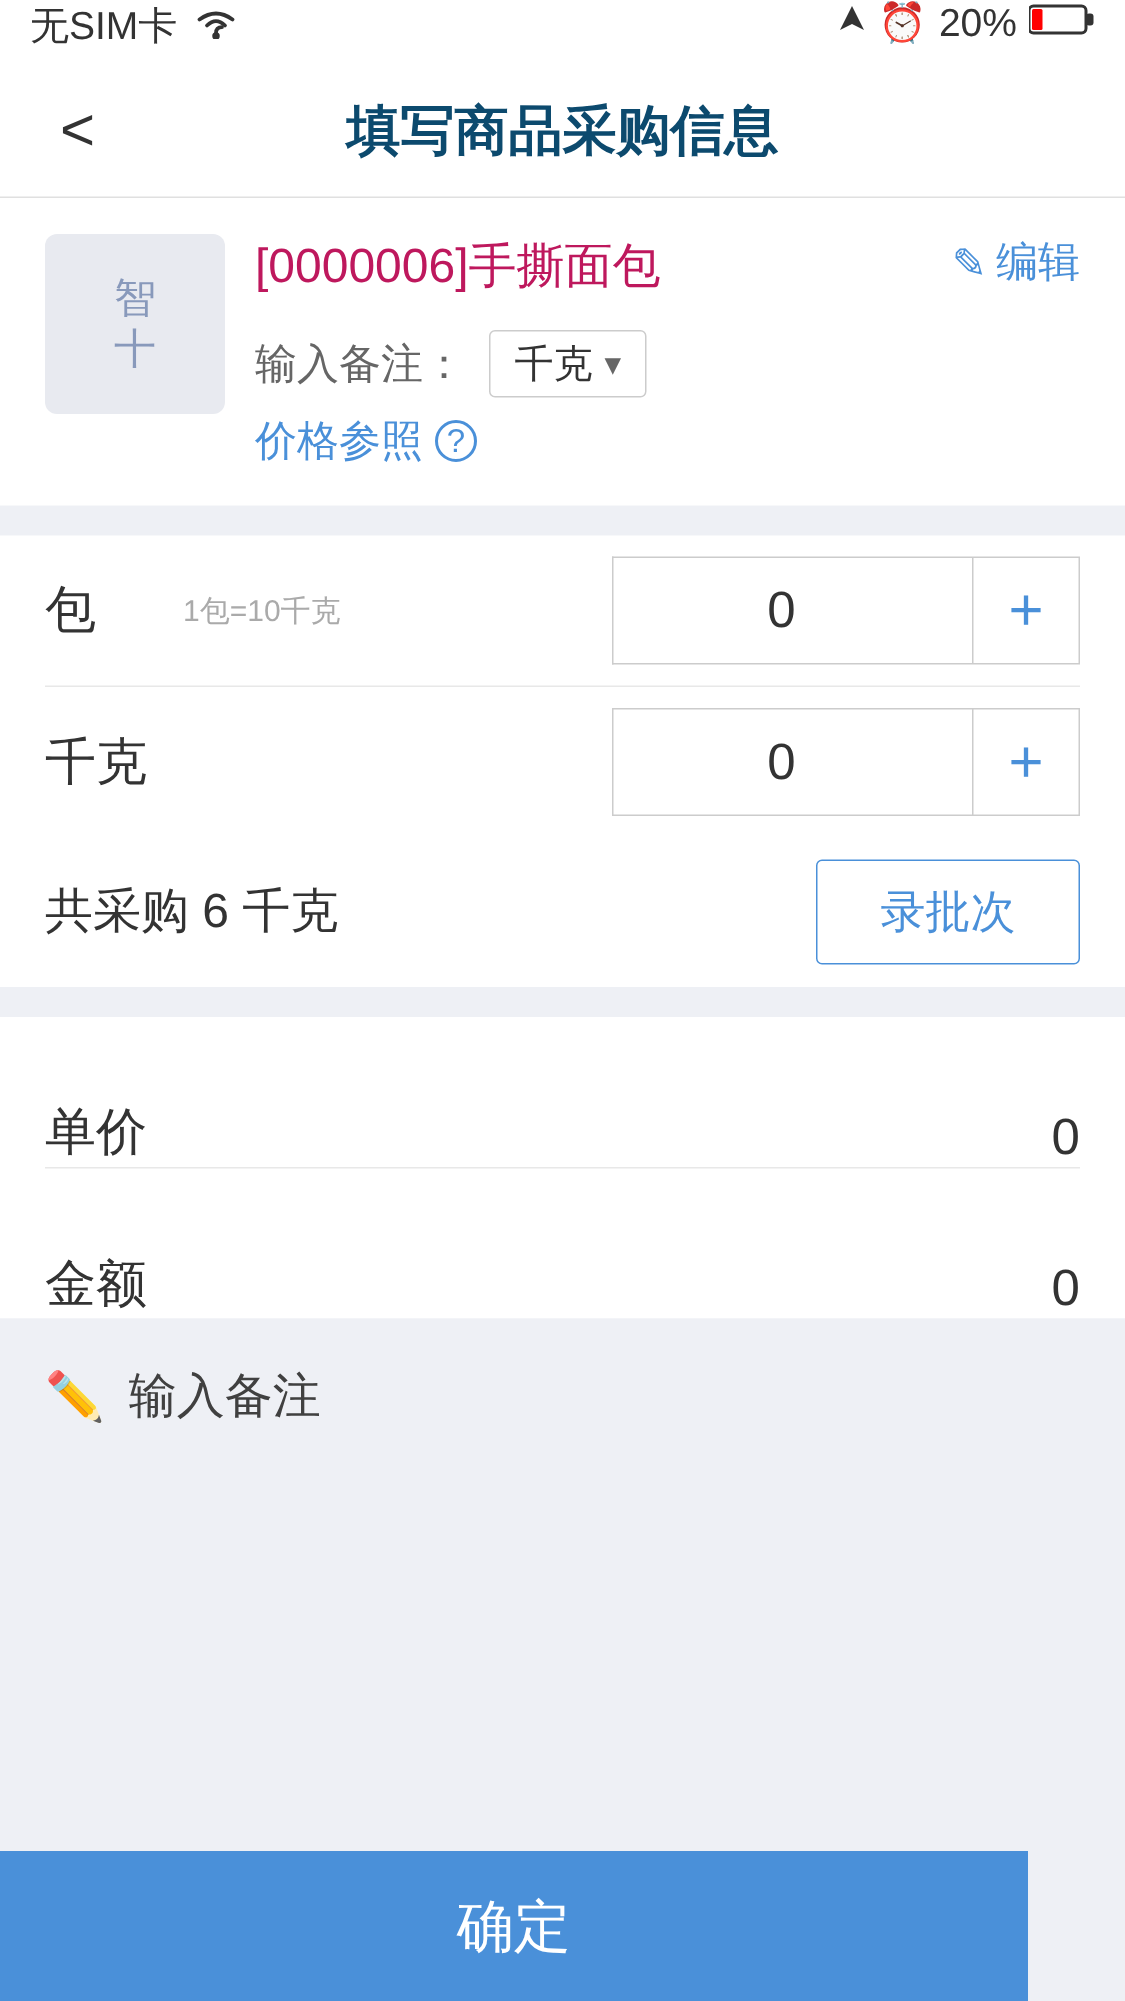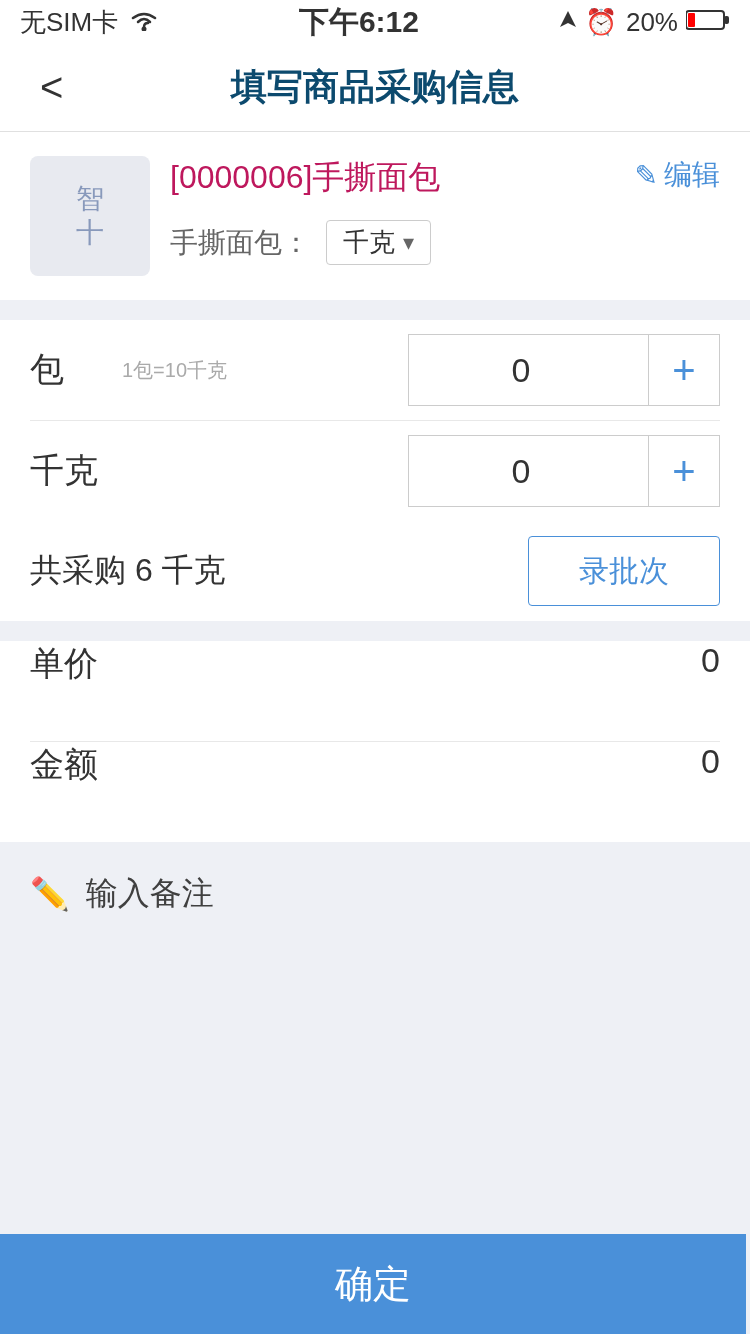--- a/index.html
+++ b/index.html
@@ -11,21 +11,21 @@
       background: #f0f0f5;
       font-size: 32px;
       color: #333;
     }
 
     
     .status-bar {
       height: 44px;
       background: #fff;
       display: flex;
-      align-items: center;
+      align-items: flex-start;
       justify-content: space-between;
       padding: 0 20px;
       font-size: 28px;
       font-weight: 500;
     }
     .status-left { display: flex; align-items: center; gap: 10px; font-size: 26px; }
     .status-center { font-size: 30px; font-weight: 600; }
     .status-right { display: flex; align-items: center; gap: 8px; font-size: 26px; }
 
     
@@ -199,38 +199,38 @@
       align-items: center;
       justify-content: space-between;
       padding: 0 30px;
       height: 100px;
     }
     .total-text {
       font-size: 32px;
       color: #333;
     }
     .record-btn {
-      width: 192px;
+      width: 176px;
       height: 70px;
       border: 1px solid #4a90d9;
       background: #fff;
       color: #4a90d9;
       font-size: 30px;
       border-radius: 4px;
       display: flex;
       align-items: center;
       justify-content: center;
       cursor: pointer;
     }
 
     
     .info-section { background: #fff; }
     .info-row {
       display: flex;
-      align-items: flex-start;
+      align-items: flex-end;
       justify-content: space-between;
       padding: 0 30px;
       height: 100px;
     }
     .info-label {
       font-size: 34px;
       color: #333;
     }
     .info-value {
       font-size: 34px;
@@ -247,21 +247,21 @@
       min-height: 100px;
     }
     .note-icon { font-size: 32px; color: #aaa; }
     .note-placeholder { font-size: 32px; color: #404040; }
 
     
     .confirm-bar {
       position: fixed;
       bottom: 0;
       left: 0;
-      width: 746px;
+      width: 685px;
       height: 100px;
       background: #4a90d9;
       display: flex;
       align-items: center;
       justify-content: center;
       cursor: pointer;
     }
     .confirm-text {
       font-size: 38px;
       color: #fff;
@@ -280,21 +280,20 @@
     <span>无SIM卡</span>
     <span>
       <svg width="32" height="22" viewBox="0 0 32 22">
         <path d="M16 18 Q16 14 20 14" stroke="#333" stroke-width="2.5" fill="none" stroke-linecap="round"></path>
         <path d="M10 13 Q16 7 22 13" stroke="#333" stroke-width="2.5" fill="none" stroke-linecap="round"></path>
         <path d="M5 9 Q16 1 27 9" stroke="#333" stroke-width="2.5" fill="none" stroke-linecap="round"></path>
         <circle cx="16" cy="20" r="2.5" fill="#333"></circle>
       </svg>
     </span>
   </div>
-  <div class="status-center">下午6:12</div>
   <div class="status-right">
     <span>
       <svg width="20" height="22" viewBox="0 0 20 22">
         <path d="M10 2 L18 18 L10 14 L2 18 Z" fill="#333"></path>
       </svg>
     </span>
     <span>⏰</span>
     <span>20%</span>
     <span>
       <svg width="44" height="22" viewBox="0 0 44 22">
@@ -318,25 +317,29 @@
       <div class="product-image-logo">
         <div>智</div>
         <div>十</div>
       </div>
     </div>
     <div class="product-info">
       <div class="product-name">
         <span>[0000006]</span><span>手撕面包</span>
       </div>
       <div class="product-unit-row">
-        <span>手撕面包：</span>
+        <span>输入备注：</span>
         <div class="unit-dropdown">
           <span>千克</span>
           <span class="unit-dropdown-arrow">▾</span>
         </div>
+      </div>
+      <div class="price-ref">
+        <span>价格参照</span>
+        <div class="price-ref-q">?</div>
       </div>
     </div>
     <div class="edit-btn">
       <span>✎</span>
       <span>编辑</span>
     </div>
   </div>
 
   <div class="divider-thick"></div>
 

